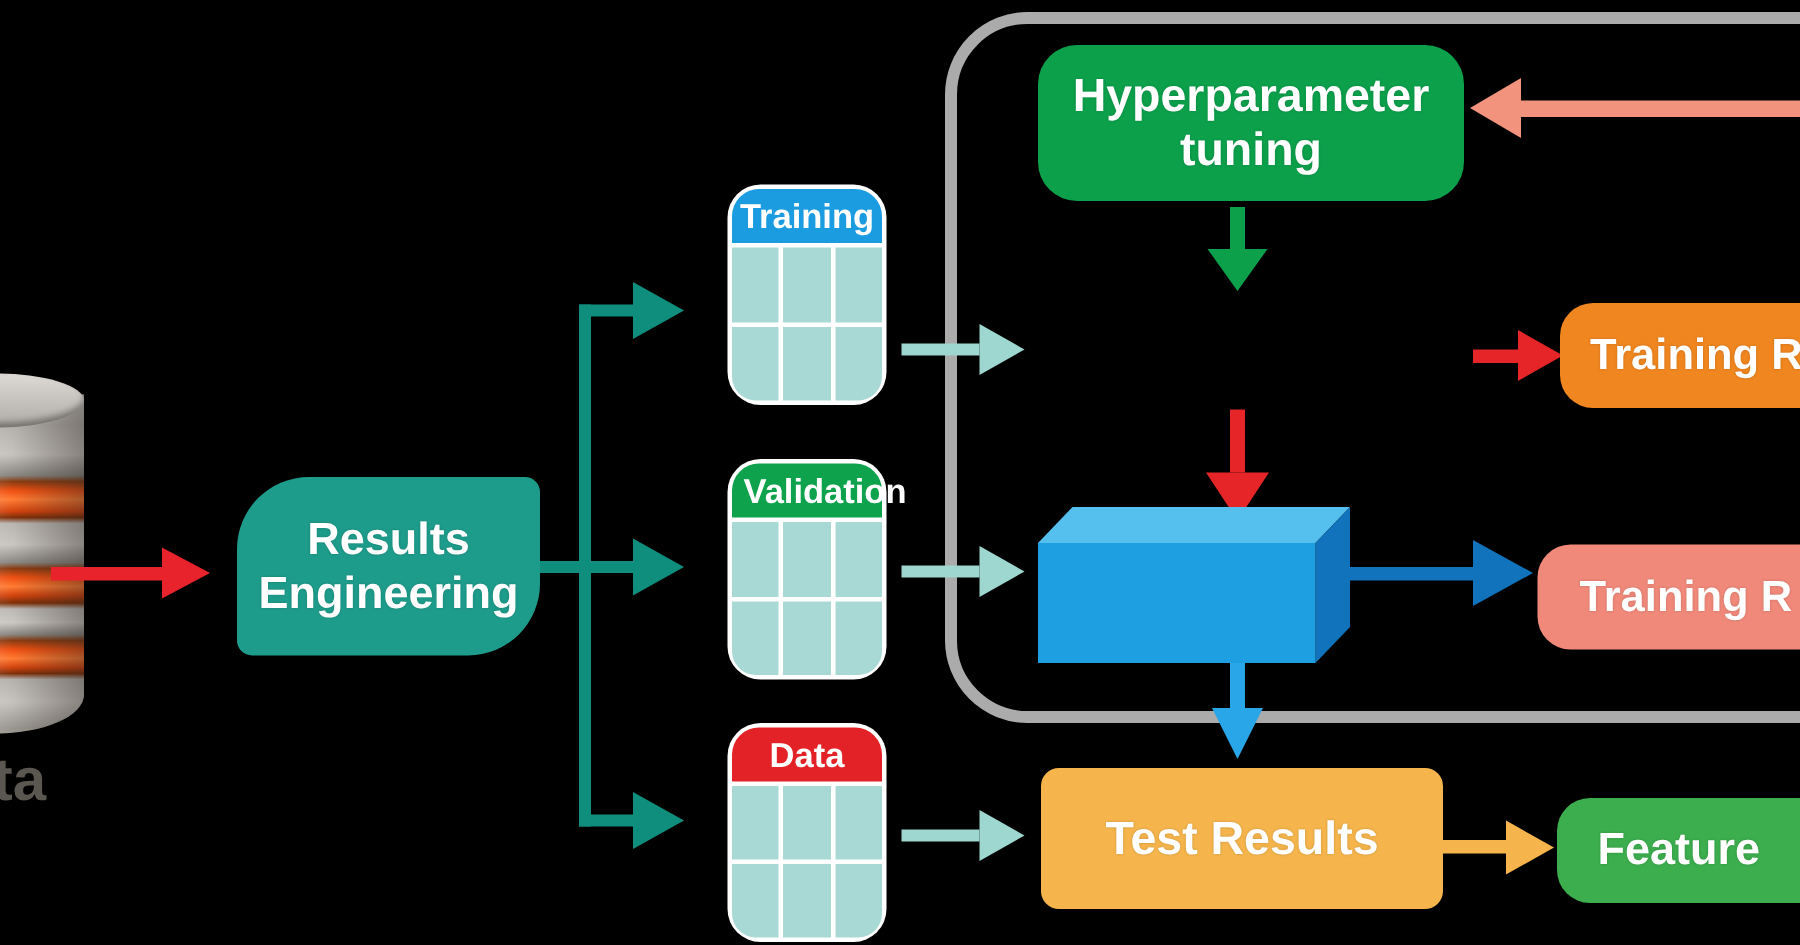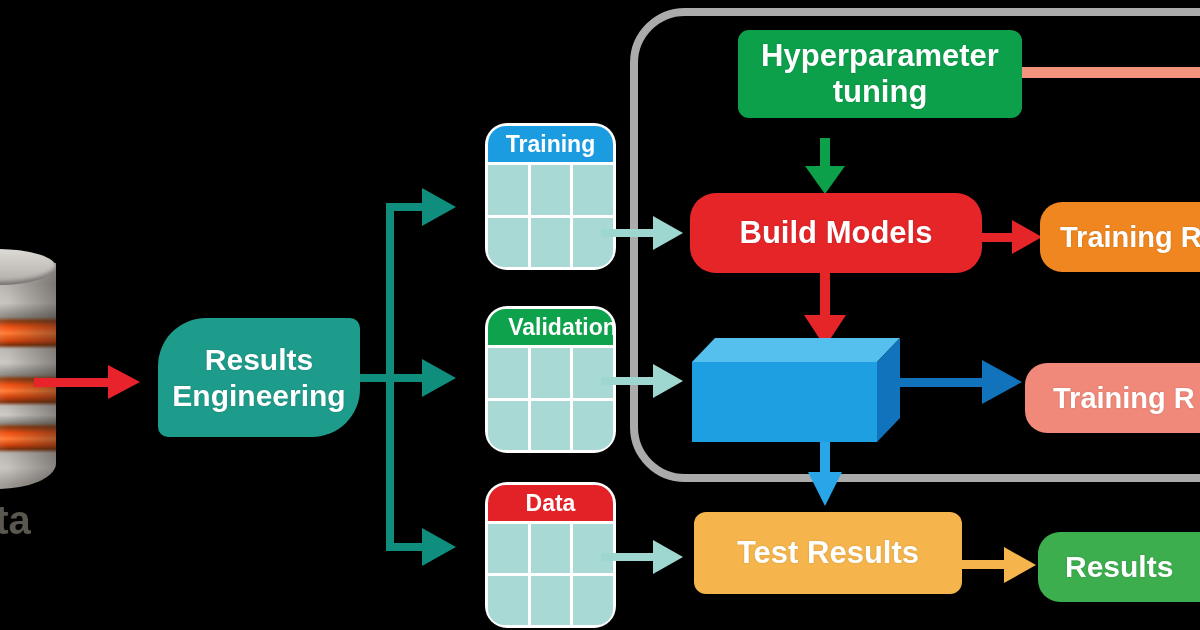--- a/index.html
+++ b/index.html
@@ -48,43 +48,43 @@
     background:linear-gradient(180deg,#dedad6,#aeaaa6);box-shadow:inset 0 -3px 4px rgba(0,0,0,.35);}
   .db-label{position:absolute;left:-56px;top:498px;z-index:3;color:#5A5650;
     font-weight:bold;font-size:40px;letter-spacing:0;}
 
   
   .node{position:absolute;display:flex;align-items:center;justify-content:center;
     color:#fff;font-weight:bold;text-align:center;z-index:5;
     text-shadow:0 0 2px rgba(0,0,0,.18);}
   .feature{left:158px;top:318px;width:202px;height:119px;background:var(--feature-teal);
     border-radius:48px 10px 48px 10px;font-size:30px;line-height:1.2;}
-  .hyper{left:692px;top:30px;width:284px;height:88px;background:var(--hyper-green);
-    border-radius:11px;font-size:31px;line-height:1.15;margin-left:46px;}
+  .hyper{left:692px;top:30px;width:284px;height:104px;background:var(--hyper-green);
+    border-radius:26px;font-size:31px;line-height:1.15;}
   .build{left:690px;top:193px;width:292px;height:80px;background:var(--build-red);
     border-radius:26px;font-size:31px;}
-  .tres{left:694px;top:512px;width:268px;height:82px;background:var(--amber);
+  .tres{left:694px;top:512px;width:268px;height:94px;background:var(--amber);
     border-radius:12px;font-size:31px;}
   .edge-box{justify-content:flex-start;border-radius:22px;font-size:29px;width:230px;height:70px;}
   .res-orange{left:1040px;top:202px;background:var(--res-orange);padding-left:20px;}
   .res-salmon{left:1025px;top:363px;background:var(--res-salmon);padding-left:28px;}
   .cmp{left:1038px;top:532px;background:var(--cmp-green);padding-left:27px;font-size:30px;}
 
   
   .models3d{position:absolute;left:692px;top:338px;width:212px;height:106px;z-index:5;}
   .models-label{position:absolute;left:692px;top:362px;width:185px;height:80px;z-index:6;
     display:flex;align-items:center;justify-content:center;color:#fff;font-weight:bold;
     font-size:31px;text-shadow:0 0 2px rgba(0,0,0,.18);}
 
   
   .loop{position:absolute;left:630px;top:8px;width:660px;height:458px;z-index:2;
     border:8px solid var(--loop-gray);border-radius:55px;}
 
   
-  .dtable{position:absolute;width:131px;background:#fff;border-radius:22px;padding:3px;
+  .dtable{position:absolute;width:106px;background:#fff;border-radius:22px;padding:3px;
     box-sizing:border-box;z-index:4;}
   .t-training{left:485px;top:123px;height:147px;}
   .t-validation{left:485px;top:306px;height:147px;}
   .t-test{left:485px;top:482px;height:146px;}
   .thdr{height:36px;border-radius:18px 18px 0 0;margin-bottom:3px;display:flex;
     align-items:center;justify-content:center;color:#fff;font-weight:bold;font-size:23px;}
   .h-training{background:var(--hdr-blue);}
   .h-validation{background:var(--hdr-green);padding-left:24px;}
   .h-test{background:var(--hdr-red);}
   .tgrid{display:grid;grid-template-columns:repeat(3,1fr);grid-template-rows:repeat(2,1fr);
@@ -236,23 +236,20 @@
   <span>
     <i class="sh sal-sh"></i><i class="hd sal-hd"></i>
   </span>
 
   
   <span>
     <i class="sh gr-sh"></i><i class="hd gr-hd"></i>
   </span>
 
   
-  <div class="node build">
-    <span>Build Models</span>
-  </div>
 
   
   <span>
     <i class="sh rr-sh"></i><i class="hd rr-hd"></i>
   </span>
 
   
   <div class="node edge-box res-orange">
     <span>Training R</span>
   </div>
@@ -291,16 +288,16 @@
     <span>Test Results</span>
   </div>
 
   
   <span>
     <i class="sh am-sh"></i><i class="hd am-hd"></i>
   </span>
 
   
   <div class="node edge-box cmp">
-    <span>Results</span>
+    <span>Feature</span>
   </div>
 
 </div>
 
 </body></html>

